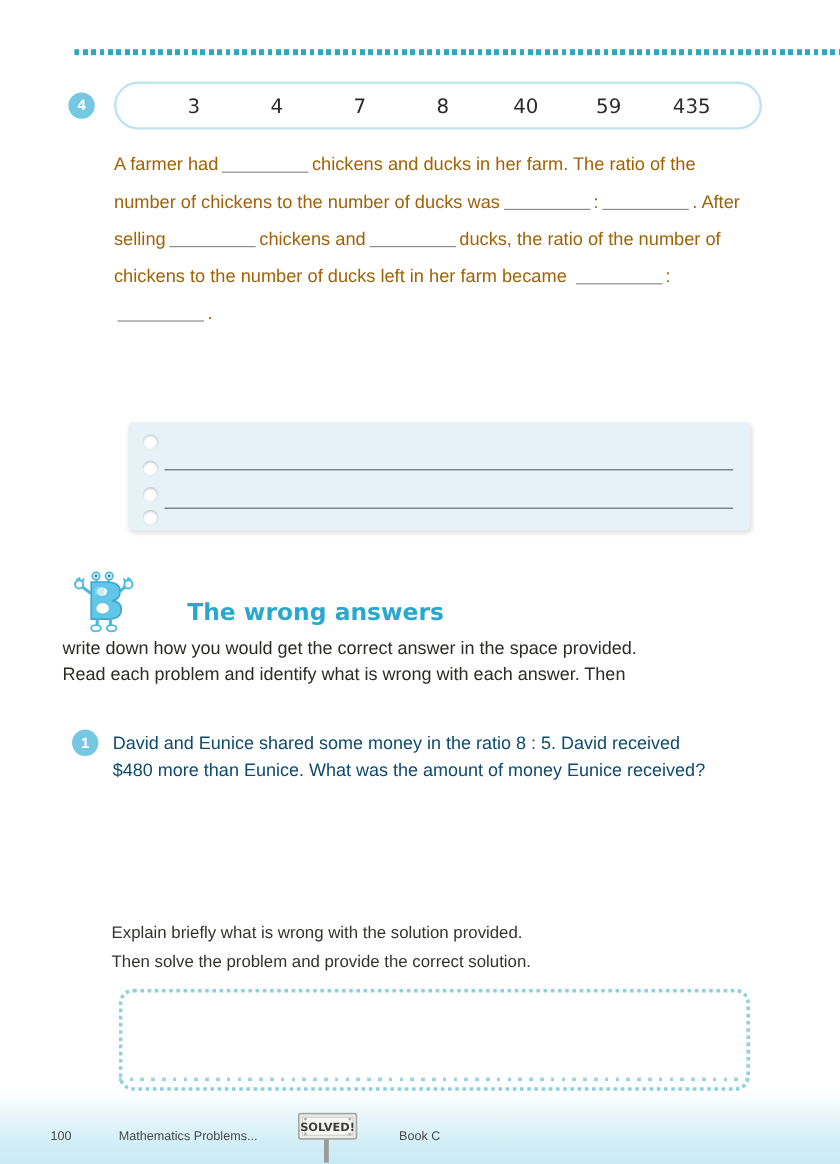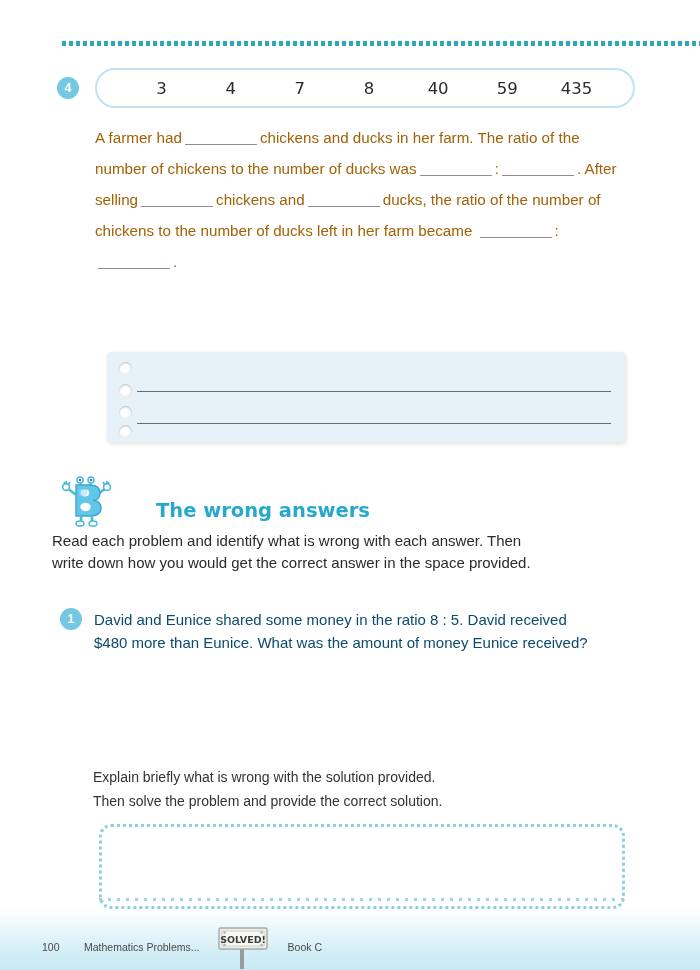--- a/index.html
+++ b/index.html
@@ -261,21 +261,21 @@
     width: 700px;
     height: 62px;
     background: linear-gradient(to bottom, rgba(214,238,246,0) 0%, #d3eef7 70%, #c9eaf5 100%);
   }
   .footer {
     position: absolute;
     left: 42px;
     top: 925px;
     display: flex;
     align-items: center;
-    gap: 0px;
+    gap: 15px;
     font-size: 10.5px;
     color: #4a4a48;
   }
   .footer .pagenum { width: 42px; }
   .footer .booktitle { margin-right: 16px; }
   .footer .bookc { margin-left: 18px; }
 
   .signpost { position: relative; width: 54px; height: 44px; }
 </style>
 </head>
@@ -346,22 +346,22 @@
       <rect x="21" y="17" width="8" height="7" rx="2" fill="#9adcf2" opacity="0.55"></rect>
 
       <path d="M23 44 L23 50 M34 44 L34 50" stroke="#4bb8dd" stroke-width="2.6" stroke-linecap="round"></path>
       <ellipse cx="22" cy="51.5" rx="4" ry="2.6" fill="#ffffff" stroke="#4bb8dd" stroke-width="1.5"></ellipse>
       <ellipse cx="35" cy="51.5" rx="4" ry="2.6" fill="#ffffff" stroke="#4bb8dd" stroke-width="1.5"></ellipse>
     </svg>
     <div class="section-title">The wrong answers</div>
   </div>
 
   <div class="section-intro">
+    <div>write down how you would get the correct answer in the space provided.</div>
     <div>Read each problem and identify what is wrong with each answer. Then</div>
-    <div>write down how you would get the correct answer in the space provided.</div>
   </div>
 
   <div class="q1-row">
     <div class="badge">1</div>
     <div class="q1-prompt">
       <div>David and Eunice shared some money in the ratio 8 : 5. David received</div>
       <div>$480 more than Eunice. What was the amount of money Eunice received?</div>
     </div>
   </div>
 

